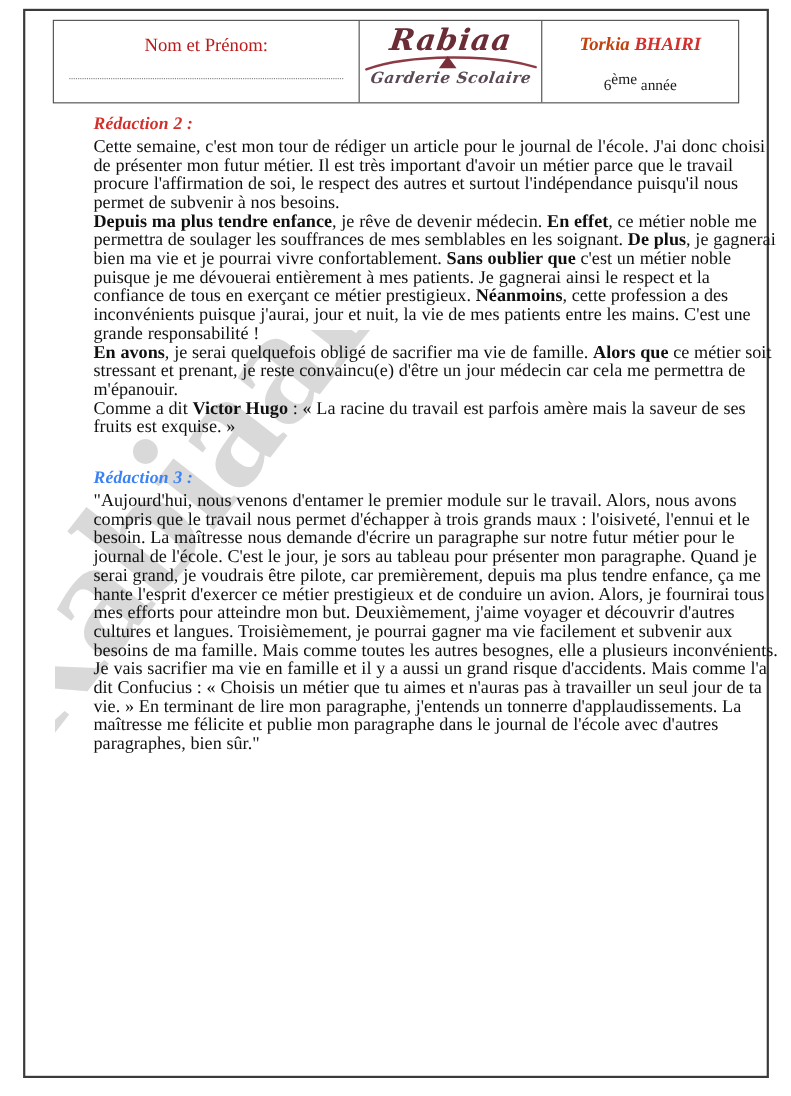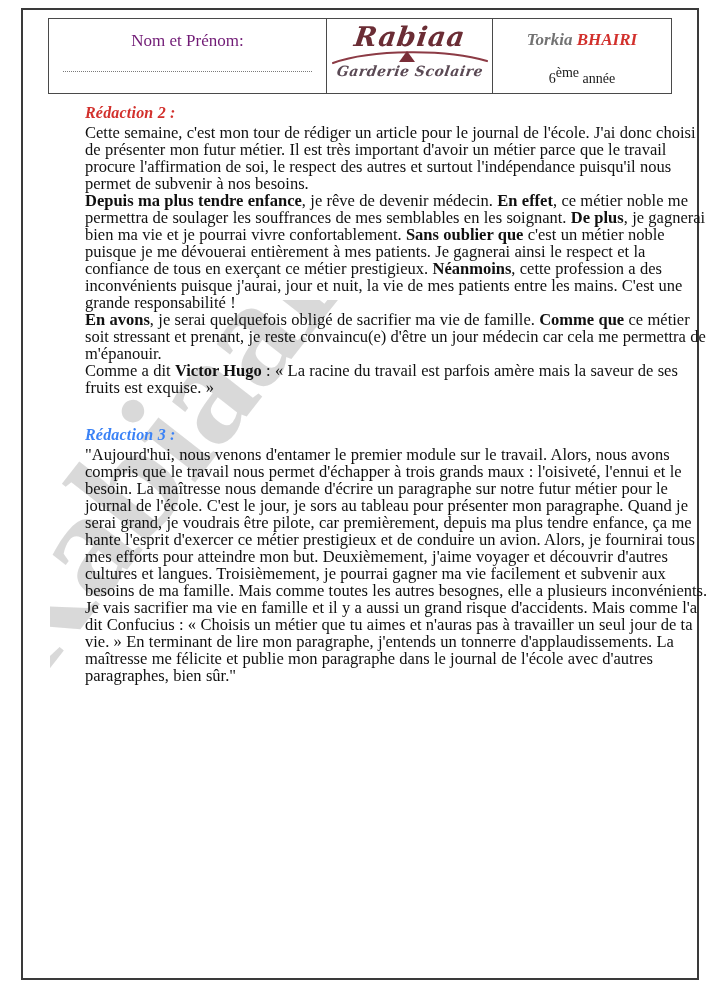--- a/index.html
+++ b/index.html
@@ -69,21 +69,21 @@
     box-sizing: border-box;
     position: relative;
   }
   .name-label {
     position: absolute;
     left: 0;
     right: 0;
     top: 12px;
     text-align: center;
     font-size: 17px;
-    color: #701a75;
+    color: #b91c1c;
   }
   .dotted-line {
     position: absolute;
     left: 14px;
     right: 14px;
     top: 52px;
     border-bottom: 1.5px dotted #7a7a7a;
     height: 0;
   }
   .cell-logo {
@@ -139,21 +139,21 @@
     position: absolute;
     left: 0;
     right: 0;
     top: 11px;
     text-align: center;
     font-size: 17px;
     font-weight: 700;
     font-style: italic;
     white-space: nowrap;
   }
-  .teacher-first { color: #737373; }
+  .teacher-first { color: #c2410c; }
   .teacher-last { color: #d2302c; text-align: right; }
   .grade-line {
     position: absolute;
     left: 0;
     right: 0;
     top: 46px;
     text-align: center;
     font-size: 14px;
     color: #1a1a1a;
   }
@@ -233,20 +233,20 @@
         <span>année</span>
       </div>
     </div>
 
   </div>
 
   <div class="body-area" id="body-area">
       <div class="section-title" style="color: rgb(210, 48, 44);">Rédaction 2 :</div>
       <p class="para"><span>Cette semaine, c'est mon tour de rédiger un article pour le journal de l'école. J'ai donc choisi de présenter mon futur métier. Il est très important d'avoir un métier parce que le travail procure l'affirmation de soi, le respect des autres et surtout l'indépendance puisqu'il nous permet de subvenir à nos besoins.</span></p>
       <p class="para"><b>Depuis ma plus tendre enfance</b><span>, je rêve de devenir médecin. </span><b>En effet</b><span>, ce métier noble me permettra de soulager les souffrances de mes semblables en les soignant. </span><b>De plus</b><span>, je gagnerai bien ma vie et je pourrai vivre confortablement. </span><b>Sans oublier que</b><span> c'est un métier noble puisque je me dévouerai entièrement à mes patients. Je gagnerai ainsi le respect et la confiance de tous en exerçant ce métier prestigieux. </span><b>Néanmoins</b><span>, cette profession a des inconvénients puisque j'aurai, jour et nuit, la vie de mes patients entre les mains. C'est une grande responsabilité !</span></p>
-      <p class="para"><b>En avons</b><span>, je serai quelquefois obligé de sacrifier ma vie de famille. </span><b>Comme que</b><span> ce métier soit stressant et prenant, je reste convaincu(e) d'être un jour médecin car cela me permettra de m'épanouir.</span></p>
+      <p class="para"><b>En avons</b><span>, je serai quelquefois obligé de sacrifier ma vie de famille. </span><b>Alors que</b><span> ce métier soit stressant et prenant, je reste convaincu(e) d'être un jour médecin car cela me permettra de m'épanouir.</span></p>
       <p class="para"><span>Comme a dit </span><b>Victor Hugo</b><span> : « La racine du travail est parfois amère mais la saveur de ses fruits est exquise. »</span></p>
       <div class="gap-between"></div>
       <div class="section-title" style="color: #3b82f6;">Rédaction 3 :</div>
       <p class="para"><span>"Aujourd'hui, nous venons d'entamer le premier module sur le travail. Alors, nous avons compris que le travail nous permet d'échapper à trois grands maux : l'oisiveté, l'ennui et le besoin. La maîtresse nous demande d'écrire un paragraphe sur notre futur métier pour le journal de l'école. C'est le jour, je sors au tableau pour présenter mon paragraphe. Quand je serai grand, je voudrais être pilote, car premièrement, depuis ma plus tendre enfance, ça me hante l'esprit d'exercer ce métier prestigieux et de conduire un avion. Alors, je fournirai tous mes efforts pour atteindre mon but. Deuxièmement, j'aime voyager et découvrir d'autres cultures et langues. Troisièmement, je pourrai gagner ma vie facilement et subvenir aux besoins de ma famille. Mais comme toutes les autres besognes, elle a plusieurs inconvénients. Je vais sacrifier ma vie en famille et il y a aussi un grand risque d'accidents. Mais comme l'a dit Confucius : « Choisis un métier que tu aimes et n'auras pas à travailler un seul jour de ta vie. » En terminant de lire mon paragraphe, j'entends un tonnerre d'applaudissements. La maîtresse me félicite et publie mon paragraphe dans le journal de l'école avec d'autres paragraphes, bien sûr."</span></p>
     </div>
 
 </div>
 
 </body></html>

